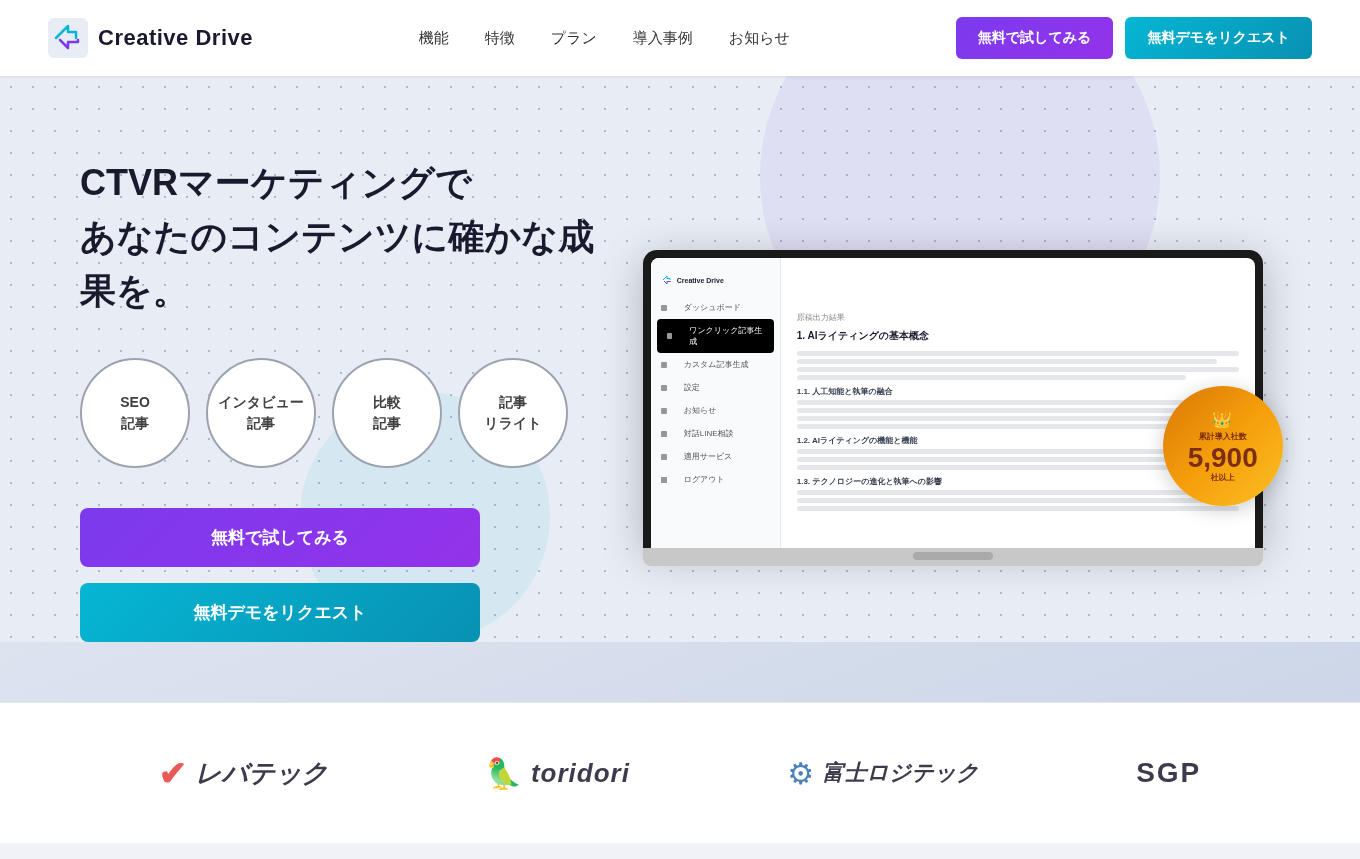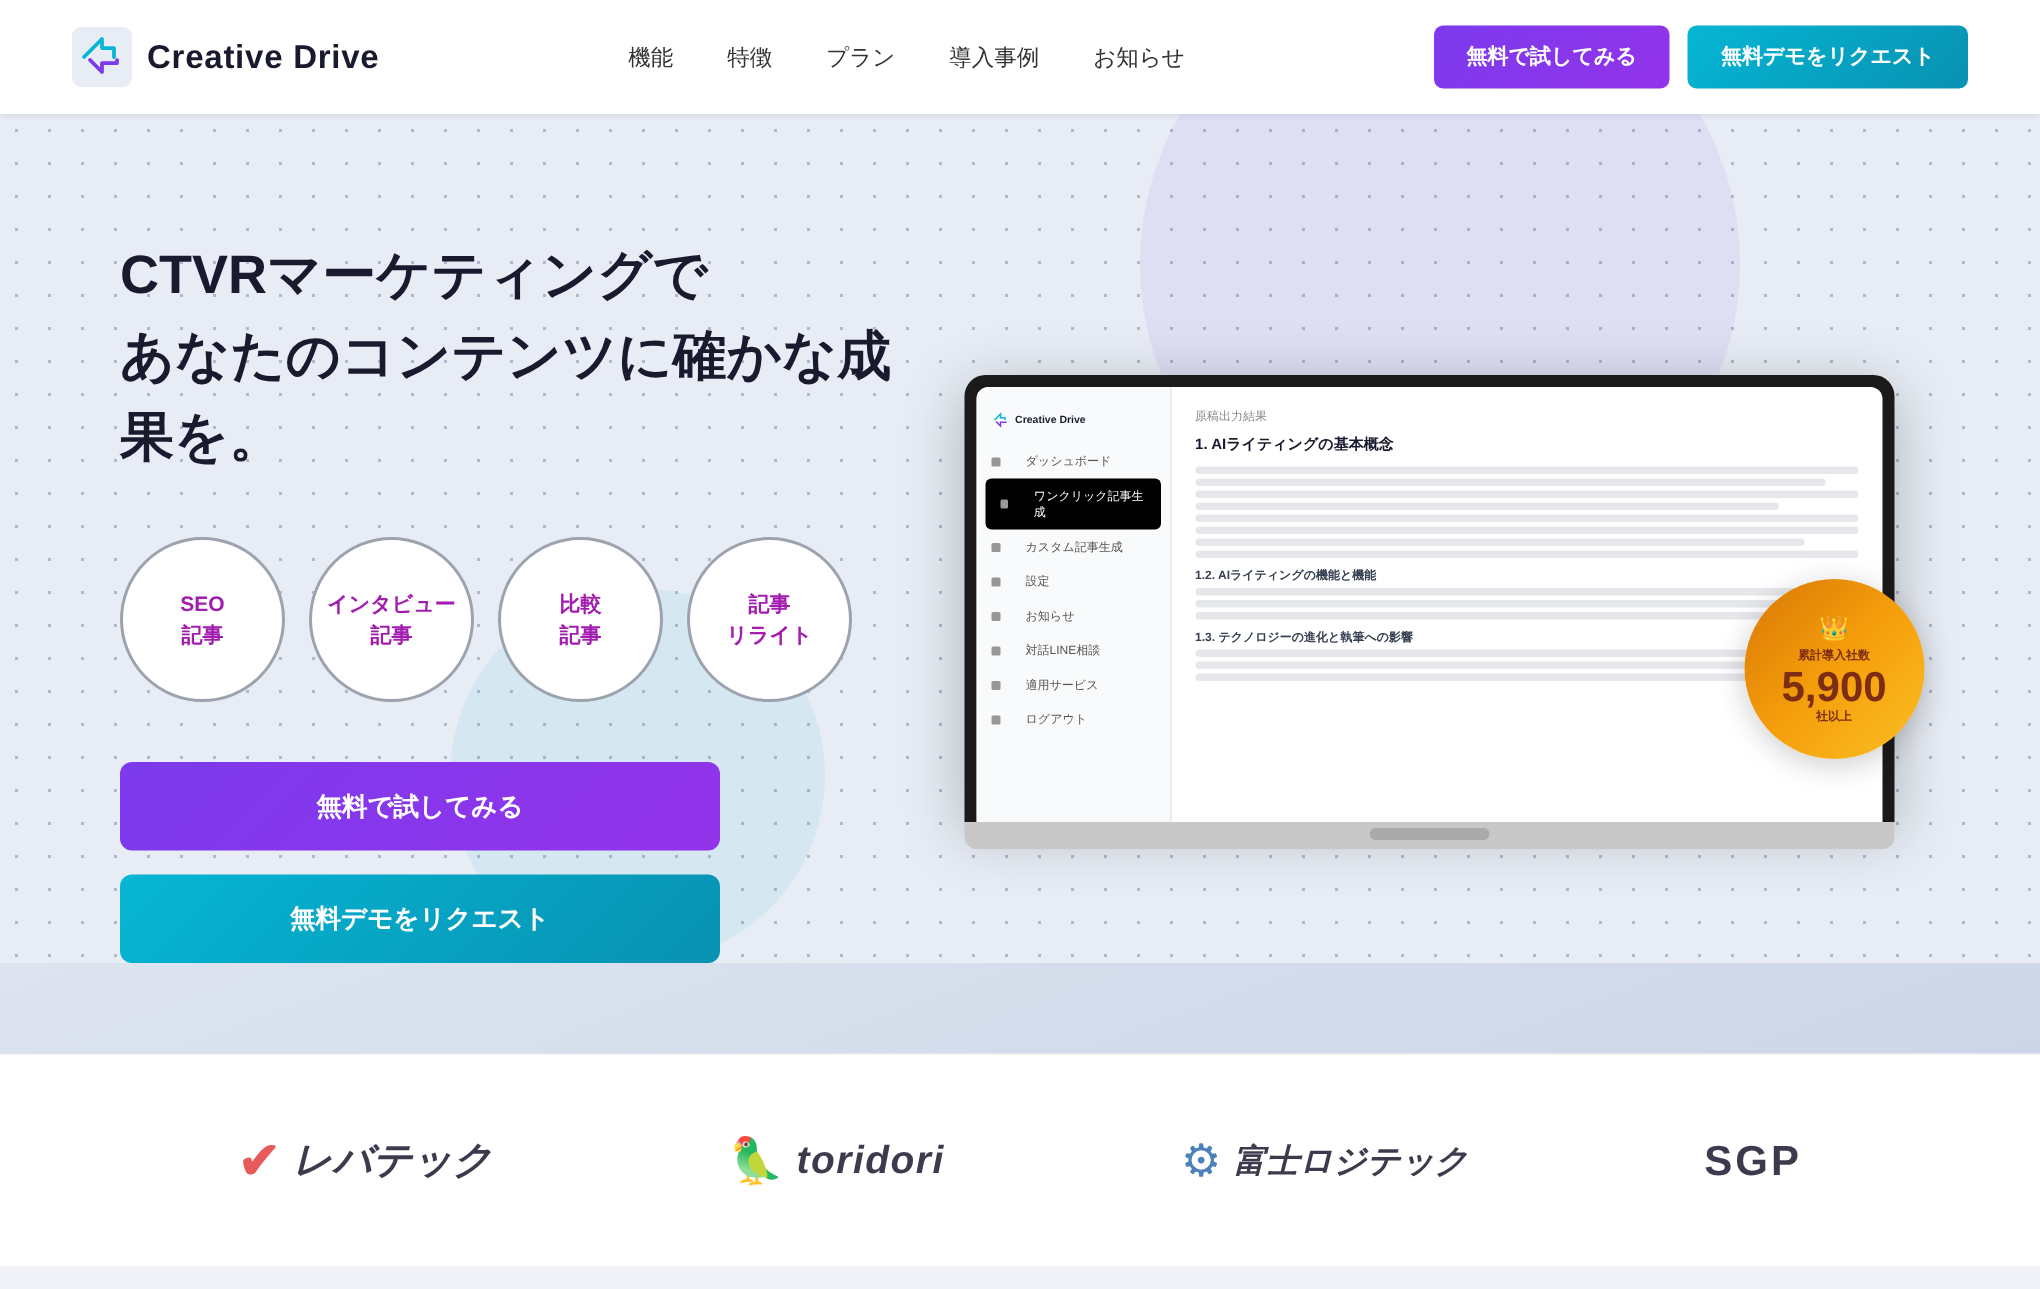--- a/index.html
+++ b/index.html
@@ -107,21 +107,21 @@
       height: 110px;
       border-radius: 50%;
       border: 2.5px solid #9ca3af;
       background: #fff;
       display: flex;
       flex-direction: column;
       align-items: center;
       justify-content: center;
       font-size: 14px;
       font-weight: 700;
-      color: #a21caf;
+      color: #404040;
       text-align: center;
       line-height: 1.5;
       cursor: pointer;
     }
     .hero-buttons {
       display: flex;
       flex-direction: column;
       gap: 16px;
       max-width: 400px;
     }
@@ -473,26 +473,27 @@
               <span class="laptop-menu-dot"></span>
               <span>適用サービス</span>
             </div>
             <div class="laptop-menu-item">
               <span class="laptop-menu-dot"></span>
               <span>ログアウト</span>
             </div>
           </div>
 
           <div class="laptop-main">
-            <div style="font-size:8px; color:#888; margin-bottom:6px;">原稿出力結果</div>
+            <div style="font-size:8px; color:#888; margin-bottom:6px;margin-top:40px;">原稿出力結果</div>
             <div class="laptop-main-title">1. AIライティングの基本概念</div>
             <div class="laptop-text-line" style="width:100%;"></div>
             <div class="laptop-text-line" style="width:95%;"></div>
             <div class="laptop-text-line" style="width:100%;"></div>
             <div class="laptop-text-line" style="width:88%;"></div>
+            <div class="laptop-sub-title">1.1. 人工知能と執筆の融合</div>
             <div class="laptop-text-line" style="width:100%;"></div>
             <div class="laptop-text-line" style="width:100%;"></div>
             <div class="laptop-text-line" style="width:92%;"></div>
             <div class="laptop-text-line" style="width:100%;"></div>
             <div class="laptop-sub-title">1.2. AIライティングの機能と機能</div>
             <div class="laptop-text-line" style="width:100%;"></div>
             <div class="laptop-text-line" style="width:96%;"></div>
             <div class="laptop-text-line" style="width:100%;"></div>
             <div class="laptop-sub-title">1.3. テクノロジーの進化と執筆への影響</div>
             <div class="laptop-text-line" style="width:100%;"></div>

